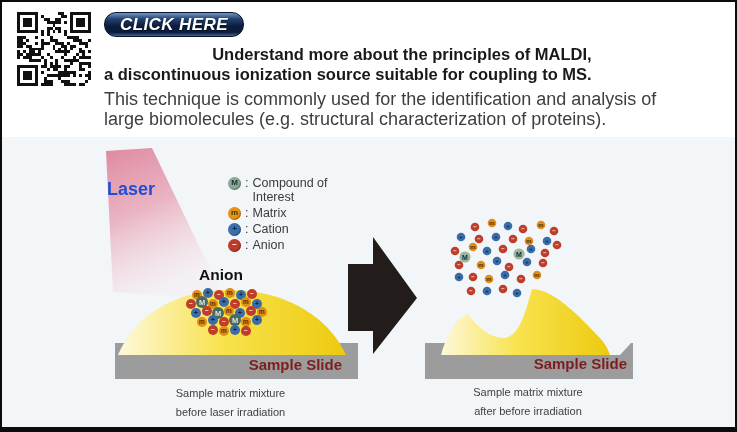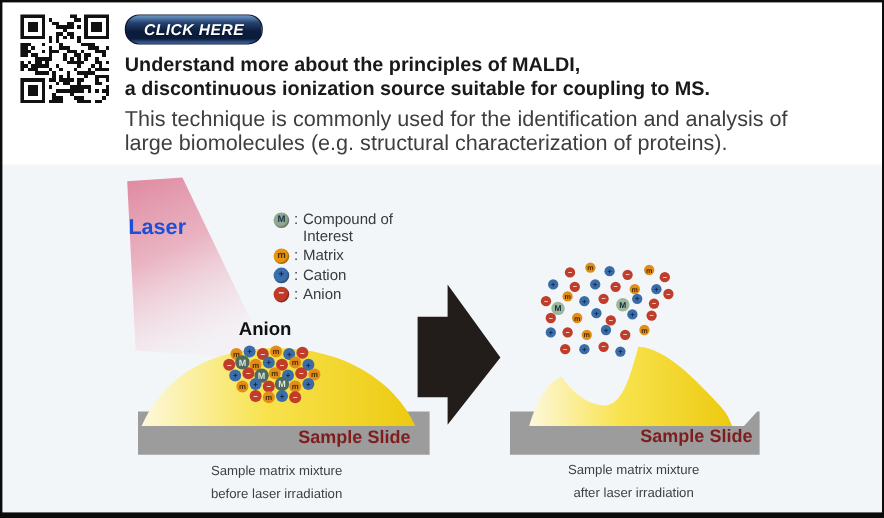--- a/index.html
+++ b/index.html
@@ -5,24 +5,24 @@
   html,body{margin:0;padding:0;background:#fff;}
   .frame{position:relative;width:737px;height:432px;background:#ffffff;overflow:hidden;
          font-family:"Liberation Sans",sans-serif;}
   .border-overlay{position:absolute;inset:0;border:2px solid #0b0b0b;z-index:20;pointer-events:none;}
   .bottom-bar{position:absolute;left:0;right:0;bottom:0;height:5px;background:#0b0b0b;z-index:21;}
   .diagram-bg{position:absolute;left:2px;right:2px;top:137px;bottom:5px;background:#f2f6f9;z-index:0;}
   .scene{position:absolute;left:0;top:0;width:737px;height:432px;z-index:1;}
   .qr{position:absolute;left:17px;top:12px;width:74px;height:74px;z-index:2;}
   .click-btn{position:absolute;left:104px;top:12px;height:23px;padding:0 15px;border-radius:12px;
      background:linear-gradient(180deg,#6d97c6 0%,#24416e 26%,#0c1c3c 58%,#0c1c3c 84%,#3c639a 100%);
-     border:1px solid #0a1630;color:#ffffff;font-style:italic;font-weight:bold;font-size:13px;
+     border:1px solid #0a1630;color:#ffffff;font-style:italic;font-weight:bold;font-size:17px;
      line-height:23px;letter-spacing:.4px;z-index:2;text-shadow:0 1px 1px rgba(0,0,0,.55);cursor:pointer;}
   .title{position:absolute;left:104px;top:44px;font-size:16.5px;font-weight:bold;color:#191919;
-     line-height:20px;white-space:nowrap;z-index:2;}
+     line-height:20px;white-space:nowrap;z-index:2;text-align:right;}
   .desc{position:absolute;left:104px;top:90px;width:585px;font-size:18px;color:#3e3e3e;
      line-height:19.5px;z-index:2;}
   .laser-label{position:absolute;left:107px;top:179px;font-size:18px;font-weight:bold;color:#1d4ed8;z-index:2;}
   .vacuum-label{position:absolute;left:199px;top:266px;font-size:15.5px;font-weight:bold;color:#111;z-index:2;}
   .legend{position:absolute;left:228px;top:176px;z-index:2;font-size:12.5px;color:#3a3a3a;}
   .lrow{display:flex;align-items:flex-start;margin-bottom:2px;line-height:14px;}
   .licon{width:13px;height:13px;border-radius:50%;font-size:8px;font-weight:bold;display:flex;
      align-items:center;justify-content:center;margin-right:4px;flex:0 0 13px;margin-top:0.5px;
      box-shadow:inset -1px -1px 1px rgba(0,0,0,.3);}
   .lcolon{margin-right:4px;}
@@ -539,18 +539,18 @@
 
   <div class="slide-label before">Sample Slide</div>
   <div class="slide-label after">Sample Slide</div>
 
   <div class="caption before">
     <div>Sample matrix mixture</div>
     <div>before laser irradiation</div>
   </div>
   <div class="caption after">
     <div>Sample matrix mixture</div>
-    <div>after laser irradiation</div>
+    <div>after before irradiation</div>
   </div>
 
   <div class="bottom-bar"></div>
   <div class="border-overlay"></div>
 </div>
 
 </body></html>

